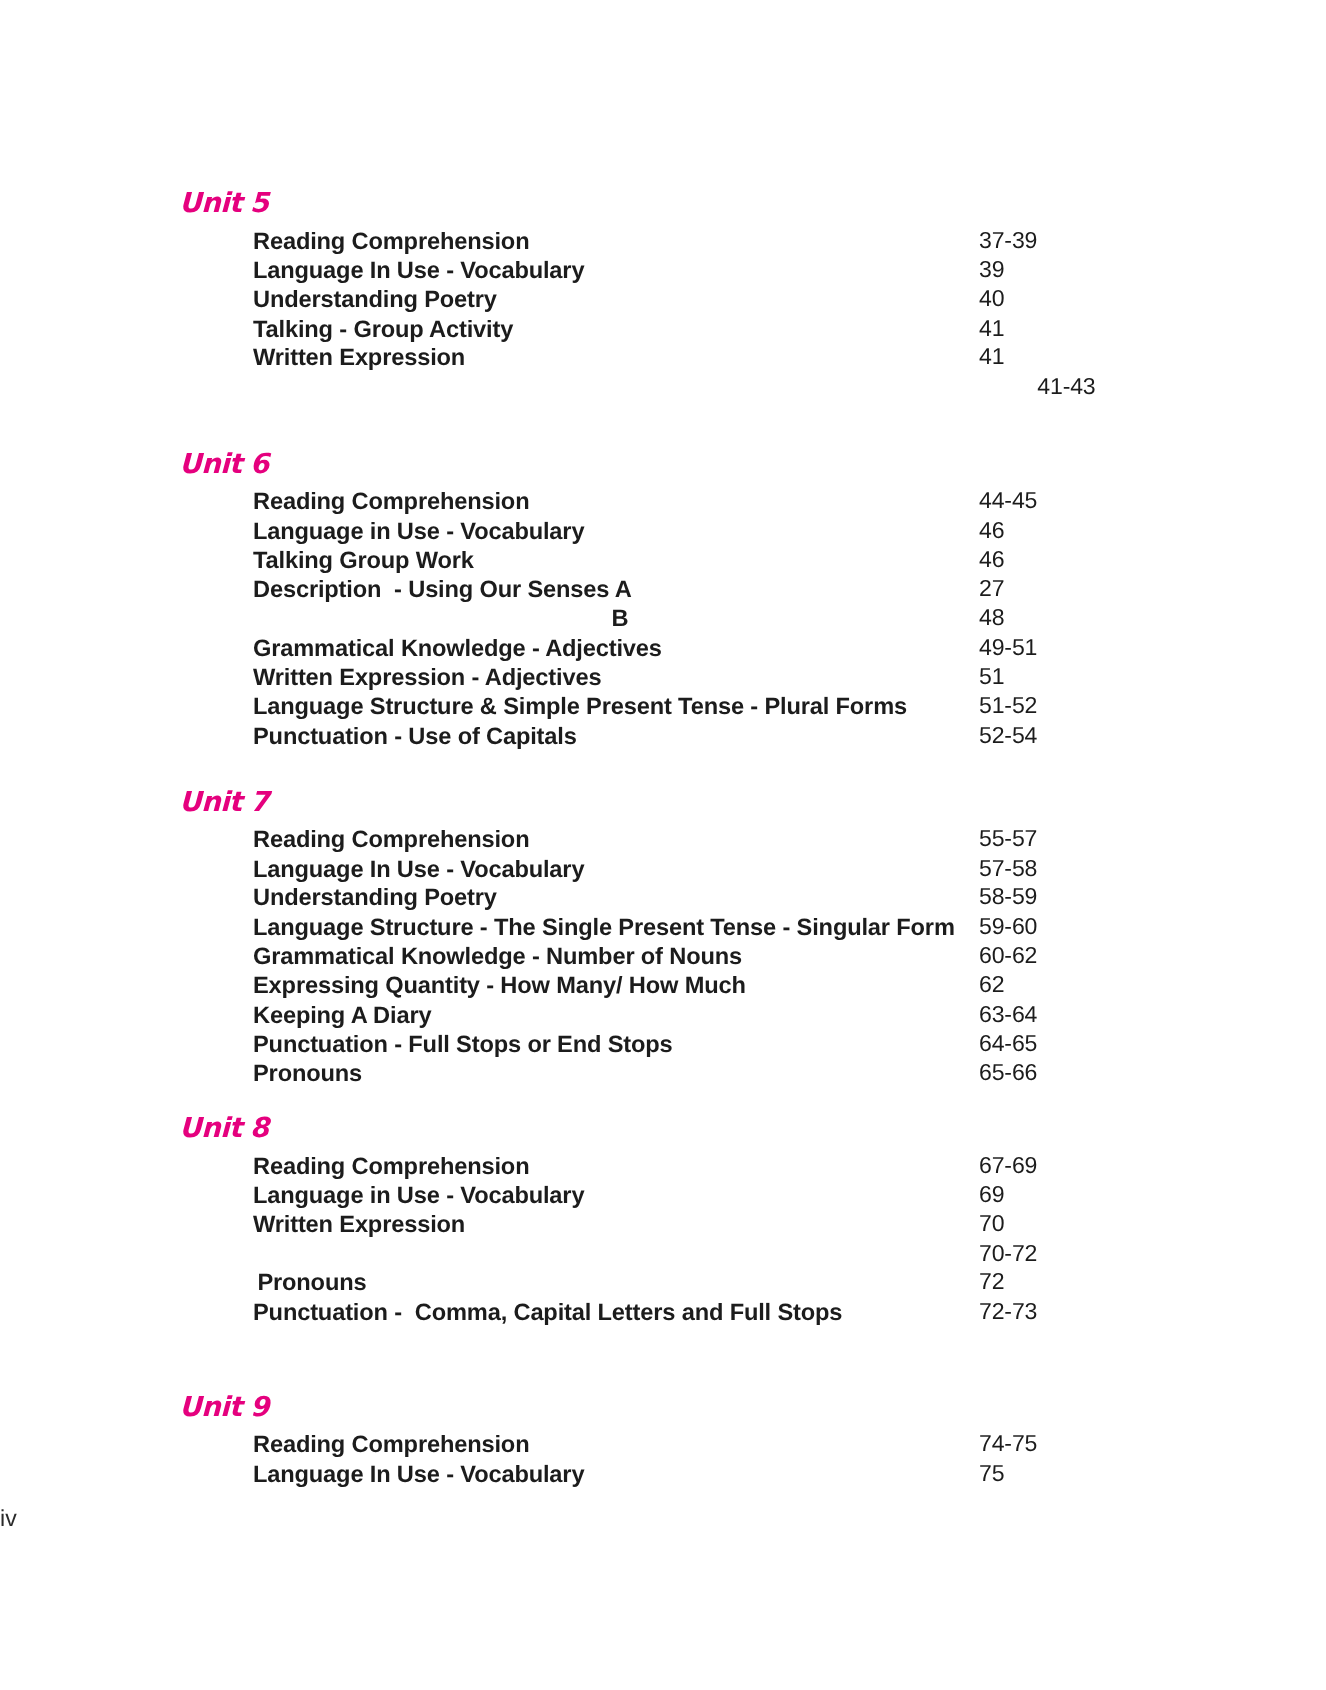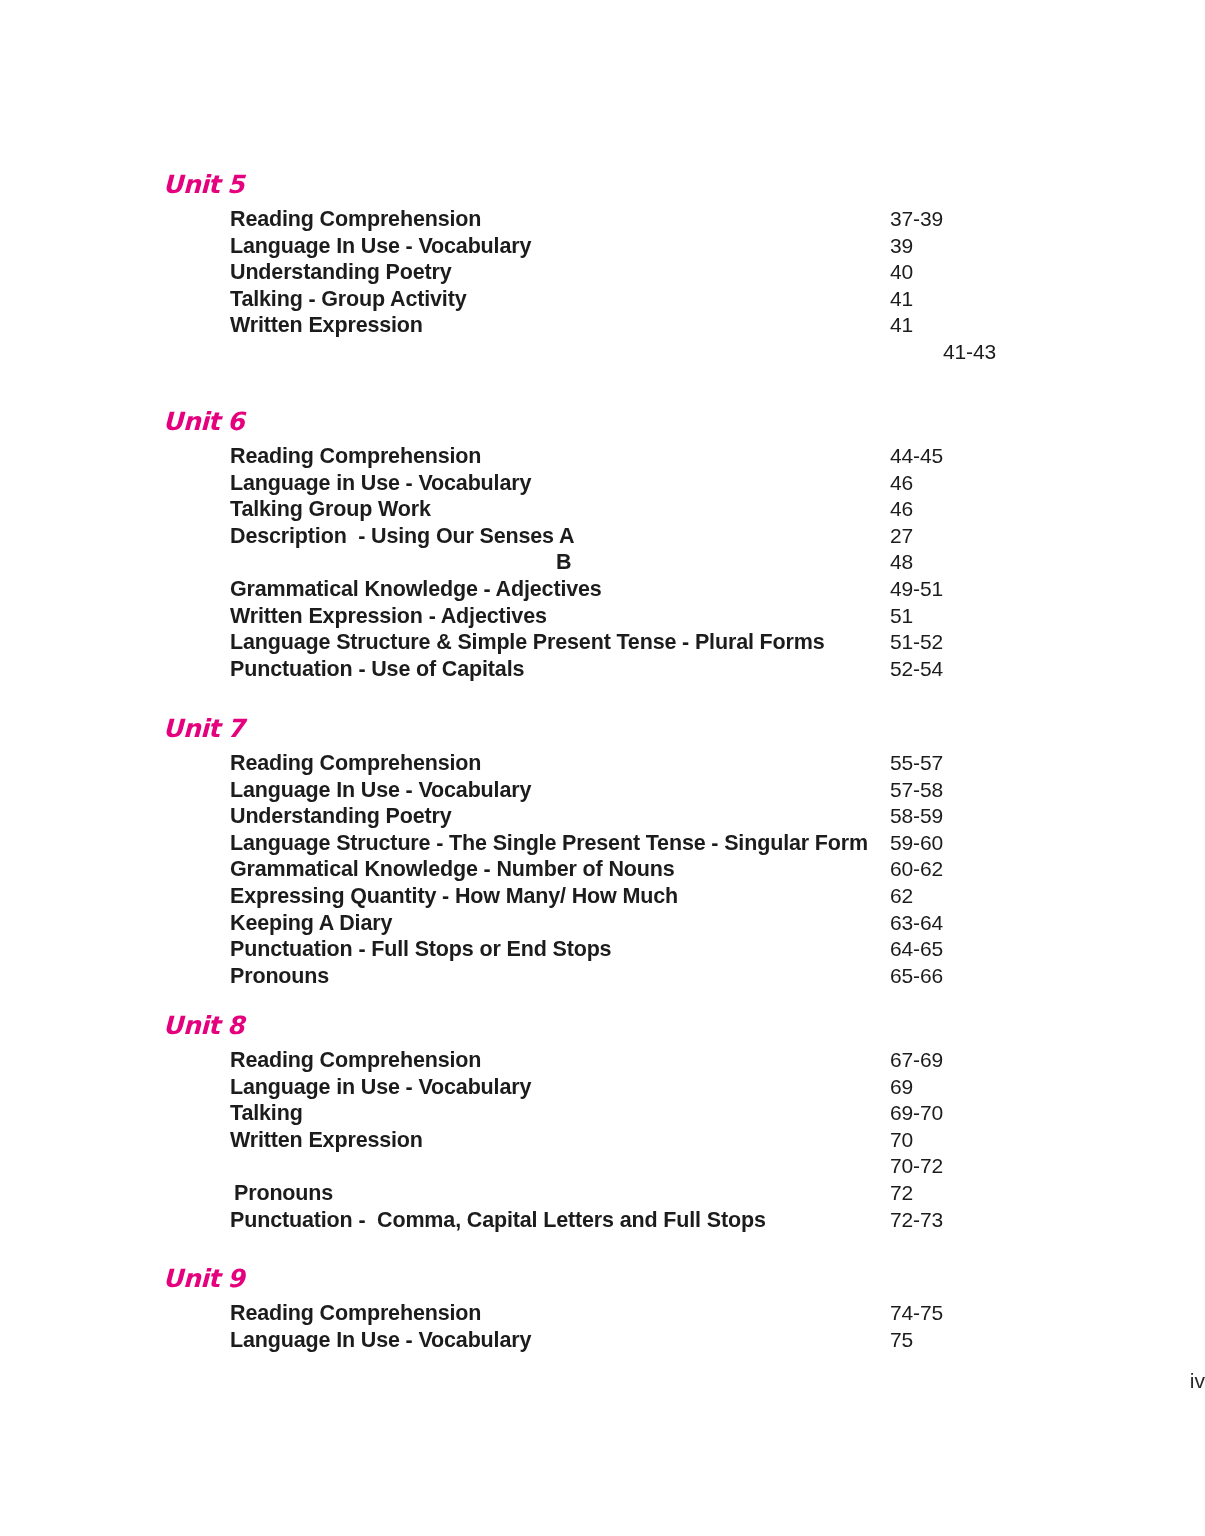--- a/index.html
+++ b/index.html
@@ -100,21 +100,21 @@
   .entry.indent-title .entry-title { left: 234px; }
   .entry.indent-pages .entry-pages { left: 896px; margin-left: 47px; }
   .entry.cont .entry-title { left: 556px; }
 
   
   .folio {
     position: absolute;
     left: 0;
     top: 1368px;
     width: 1205px;
-    text-align: right;
+    text-align: left;
     font-family: "Liberation Sans", sans-serif;
     font-size: 21px;
     line-height: 26px;
     color: #2a2a2a;
   }
 </style>
 </head>
 <body>
 
 <div id="page">
@@ -234,24 +234,20 @@
         <div class="entries">
           <div class="entry">
             <span class="entry-title">Reading Comprehension</span>
             <span class="entry-pages">67-69</span>
           </div>
           <div class="entry">
             <span class="entry-title">Language in Use - Vocabulary</span>
             <span class="entry-pages">69</span>
           </div>
           <div class="entry">
-            <span class="entry-title">Talking</span>
-            <span class="entry-pages">69-70</span>
-          </div>
-          <div class="entry">
             <span class="entry-title">Written Expression</span>
             <span class="entry-pages">70</span>
           </div>
           <div class="entry">
             <span class="entry-pages">70-72</span>
           </div>
           <div class="entry indent-title">
             <span class="entry-title">Pronouns</span>
             <span class="entry-pages">72</span>
           </div>

